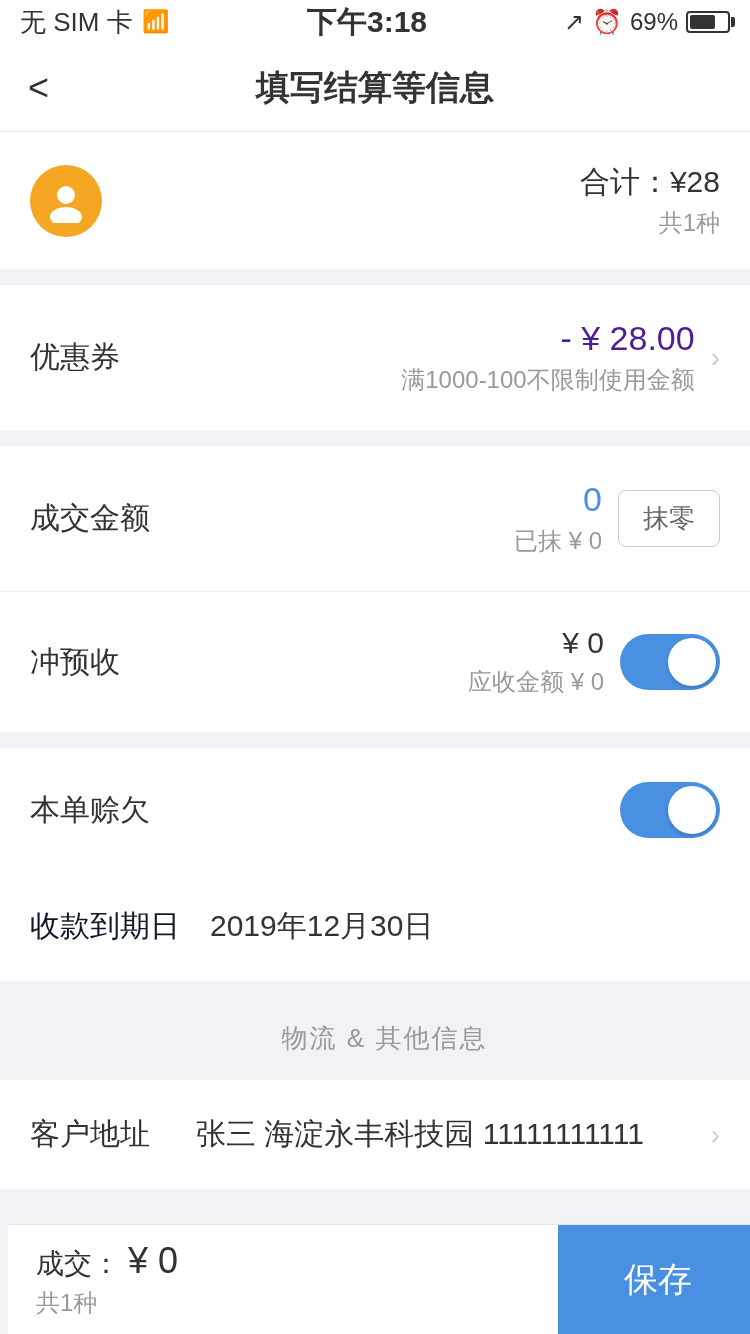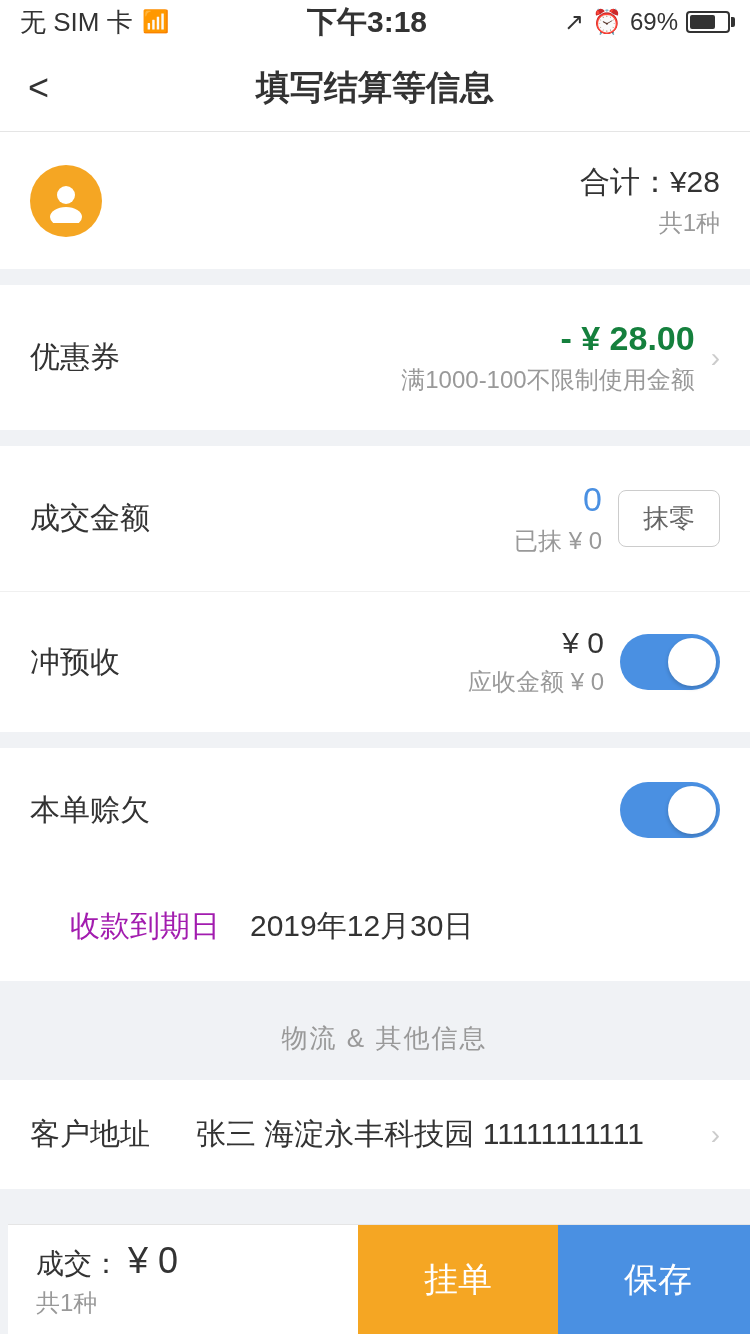--- a/index.html
+++ b/index.html
@@ -150,23 +150,23 @@
       display: flex;
       align-items: center;
       gap: 16px;
     }
     .row-value {
       font-size: 30px;
       color: #333;
       text-align: right;
     }
     .row-value.discount {
-      color: #15803d;
+      color: #4c1d95;
       font-size: 34px;
-      font-weight: 700;
+      font-weight: 400;
     }
     .row-value.blue {
       color: #4A90E2;
       font-size: 34px;
       font-weight: 500;
     }
     .row-sub {
       font-size: 24px;
       color: #999;
       text-align: right;
@@ -222,23 +222,22 @@
 
     
     .due-date-row {
       display: flex;
       align-items: center;
       padding: 34px 30px;
       gap: 30px;
     }
     .due-date-label {
       font-size: 30px;
-      color: #a21caf;
+      color: #0f172a;
       flex-shrink: 0;
-      margin-left: 40px;
     }
     .due-date-value {
       font-size: 30px;
       color: #333;
     }
 
     
     .address-row {
       display: flex;
       align-items: center;
@@ -430,15 +429,14 @@
 </div>
 
 <div class="bottom-bar">
   <div class="bottom-info">
     <div class="bottom-amount">
       <span class="label">成交：</span>
       <span class="value">¥ 0</span>
     </div>
     <div class="bottom-count">共1种</div>
   </div>
-  <div class="btn-hang">挂单</div>
   <div class="btn-save">保存</div>
 </div>
 
 </body></html>

